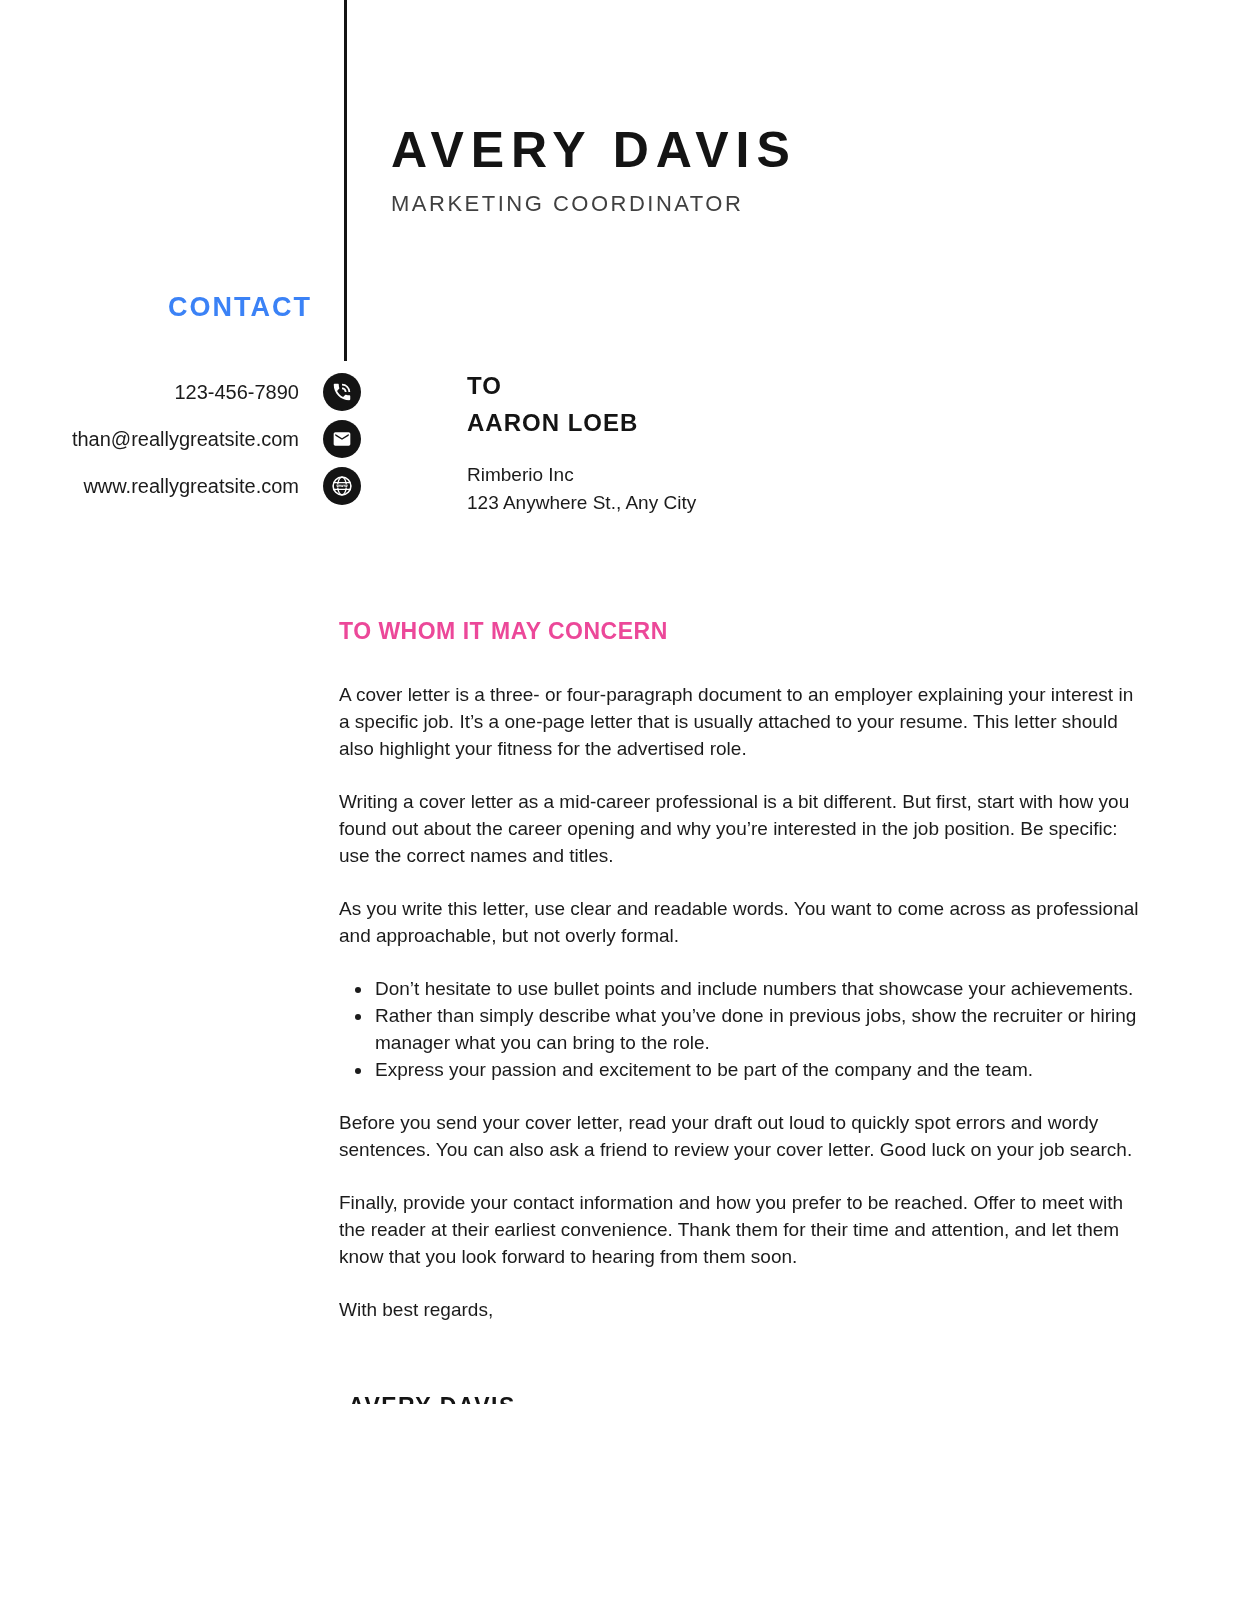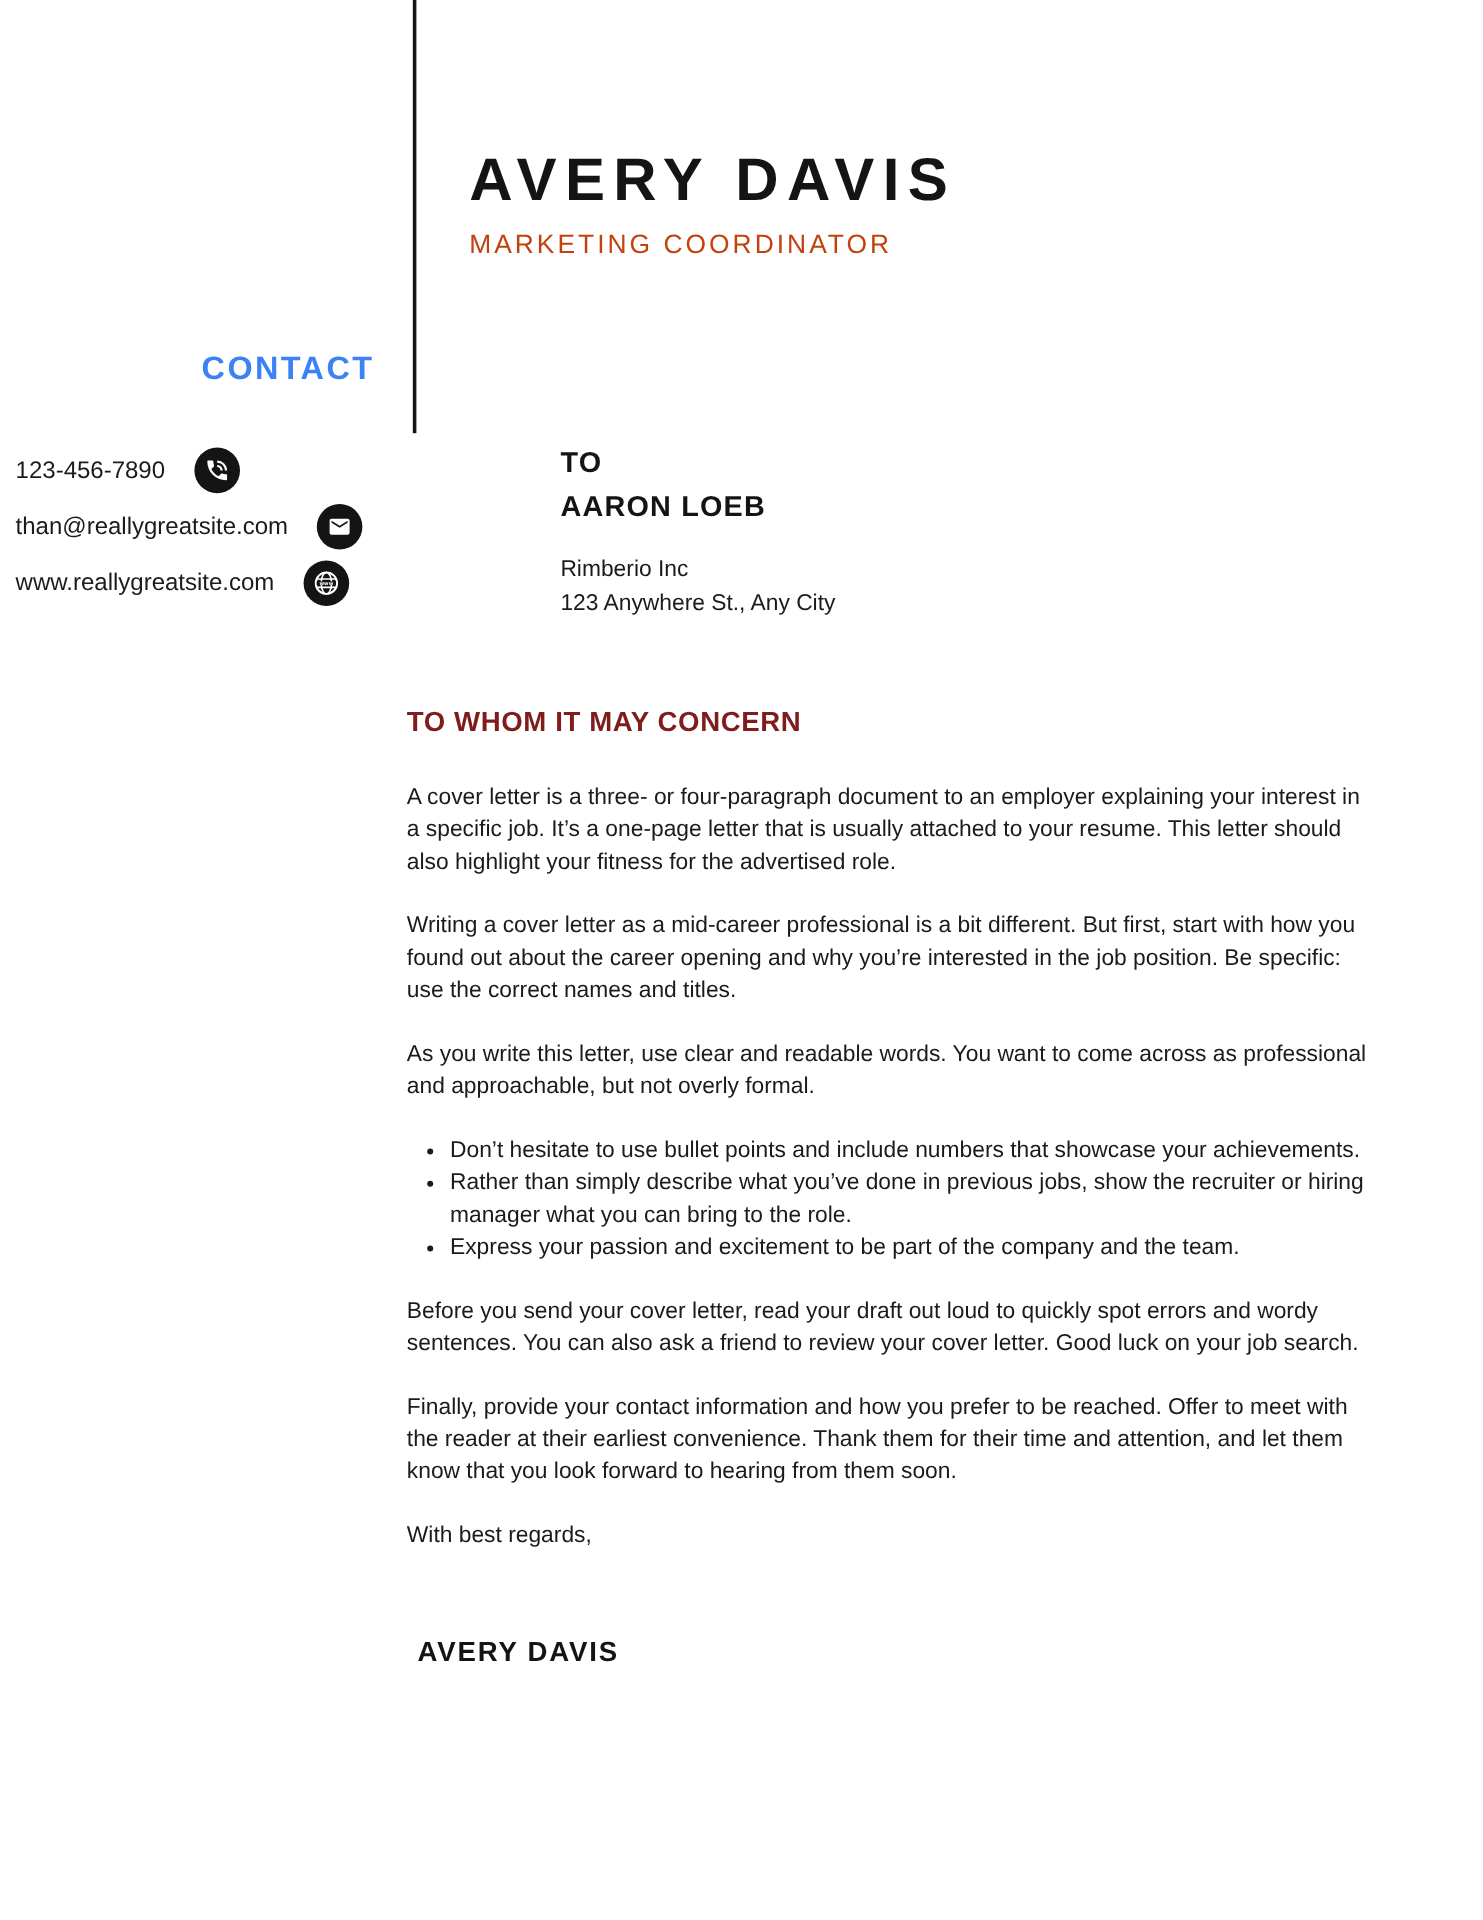--- a/index.html
+++ b/index.html
@@ -32,21 +32,21 @@
     font-size: 50px;
     font-weight: bold;
     letter-spacing: 7px;
     color: #141414;
     white-space: nowrap;
   }
   .header .role {
     margin-top: 12px;
     font-size: 22px;
     letter-spacing: 2.5px;
-    color: #c2410c;
+    color: #404040;
     white-space: nowrap;
   }
 
   
   .contact-heading {
     position: absolute;
     left: 0;
     top: 292px;
     width: 312px;
     text-align: right;
@@ -56,21 +56,21 @@
     color: #3b82f6;
   }
   .contact-list {
     position: absolute;
     left: 0;
     top: 373px;
     width: 361px;
   }
   .contact-row {
     display: flex;
-    justify-content: flex-start;
+    justify-content: flex-end;
     align-items: center;
     margin-bottom: 9px;
     height: 38px;
     padding-left: 13px;
   }
   .contact-row .value {
     font-size: 20px;
     color: #1b1b1b;
     margin-right: 24px;
     white-space: nowrap;
@@ -113,22 +113,23 @@
     top: 588px;
     width: 810px;
     font-size: 19px;
     line-height: 27px;
     color: #1b1b1b;
   }
   .letter .salutation {
     font-size: 23px;
     font-weight: bold;
     letter-spacing: 0.5px;
-    color: #7f1d1d;
+    color: #ec4899;
     margin-bottom: 36px;
+    margin-top: 30px;
   }
   .letter p { margin-bottom: 26px; }
   .letter p.no-gap { margin-bottom: 0; }
   .letter ul {
     margin: 0 0 26px 0;
     padding-left: 34px;
     list-style: disc;
   }
   .letter li { padding-left: 2px; }
   .letter .signoff { margin-bottom: 12px; }

